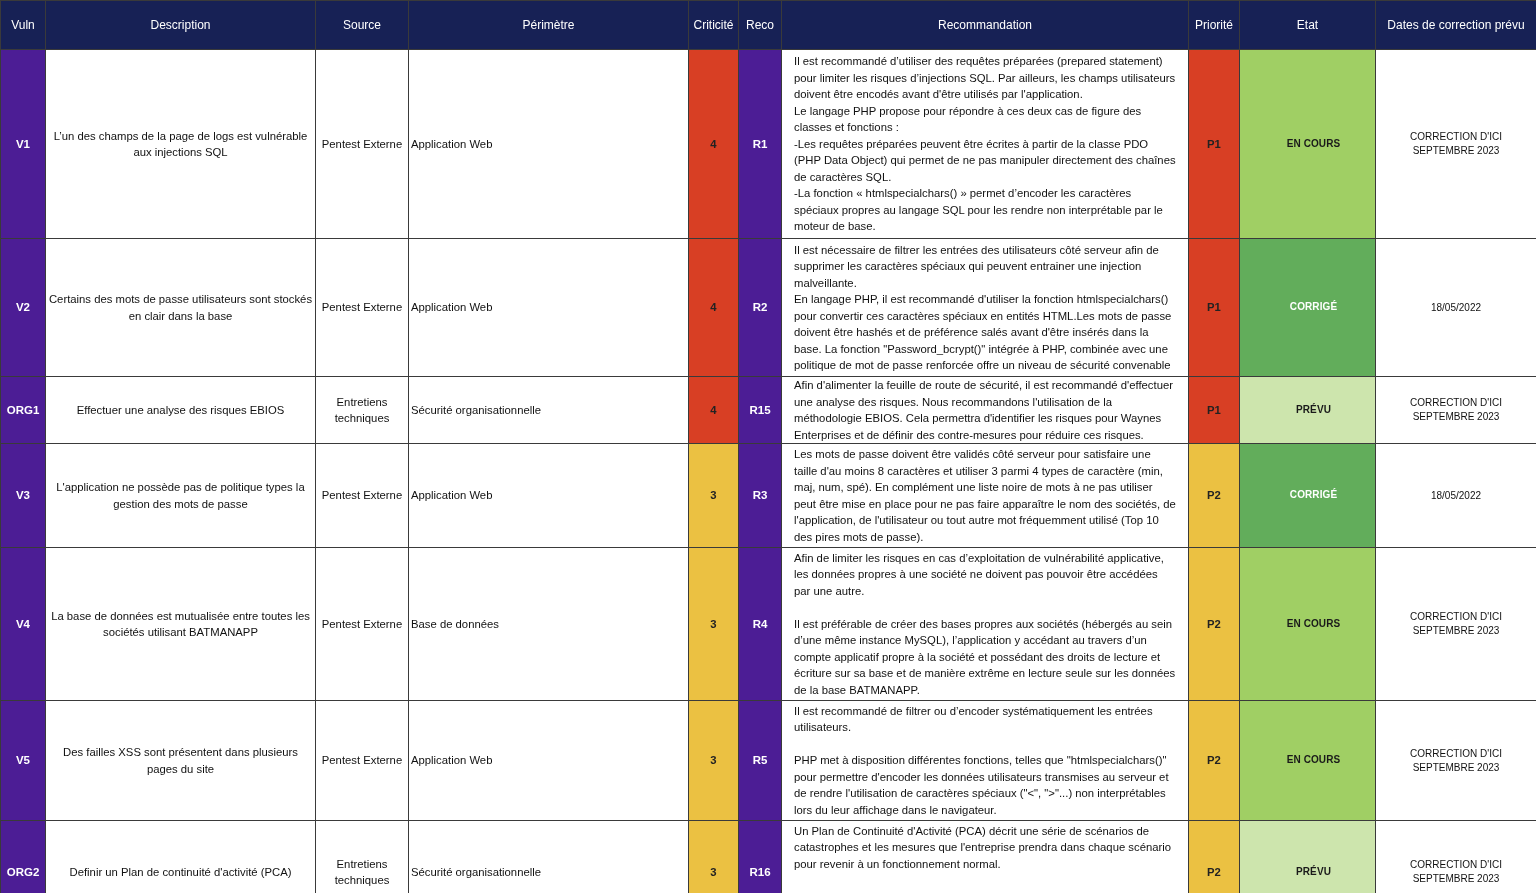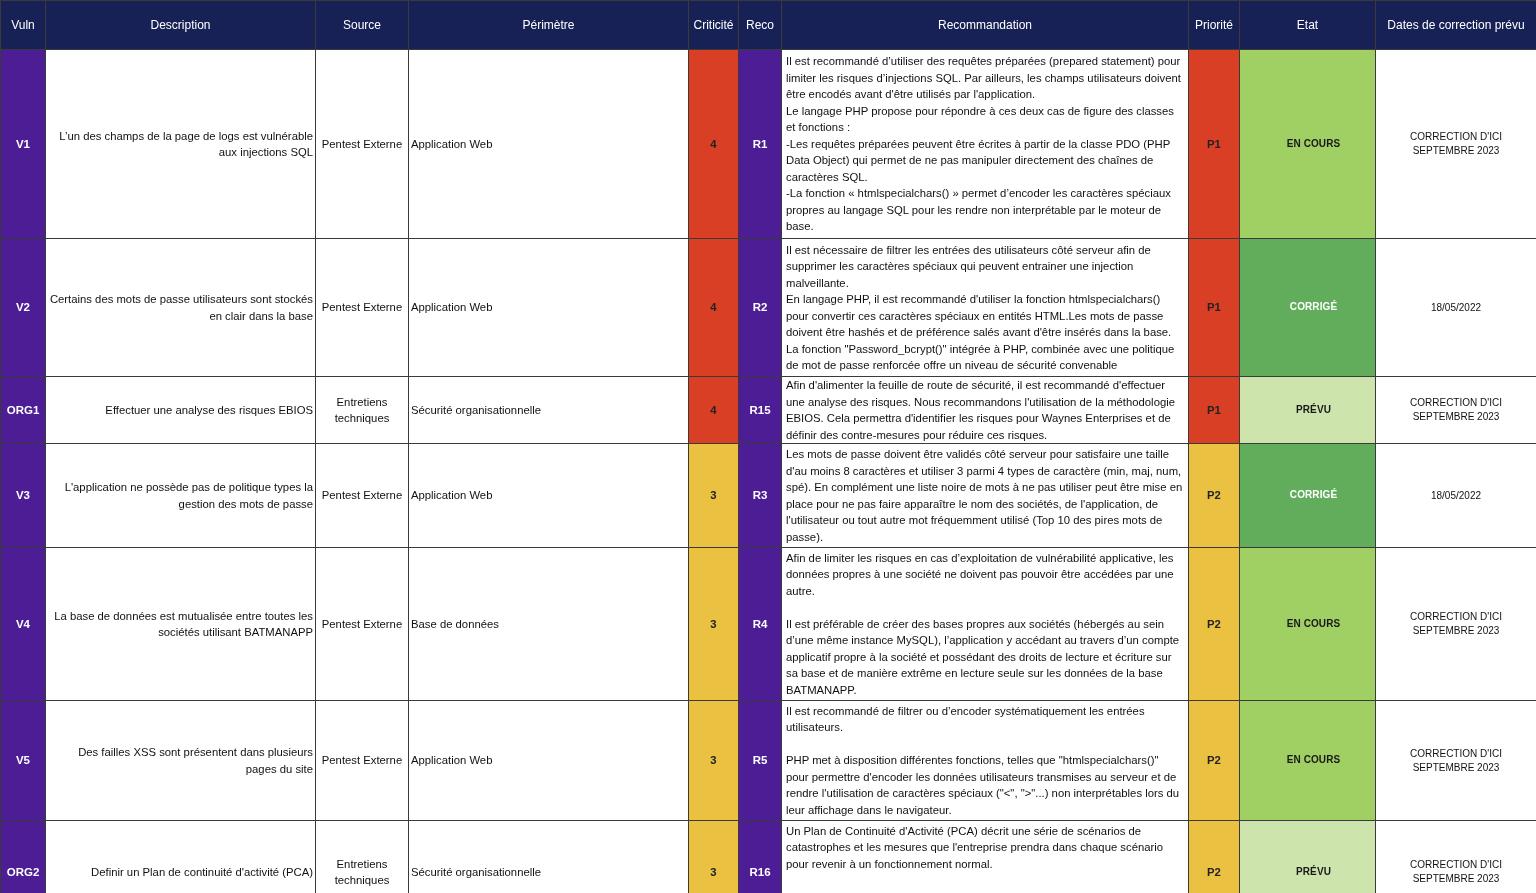--- a/index.html
+++ b/index.html
@@ -25,25 +25,25 @@
       white-space: nowrap;
     }
     td { vertical-align: middle; padding: 0 2px; }
     td.id, td.reco {
       background: #4c1d95;
       color: #ffffff;
       font-weight: bold;
       text-align: center;
       font-size: 11.5px;
     }
-    td.desc { text-align: right; }
+    td.desc { text-align: center; }
     td.src { text-align: center; }
     td.per { text-align: left; }
     td.crit, td.prio { text-align: center; font-weight: bold; color: #222; }
-    td.rec { text-align: left; white-space: pre-line; padding: 0 4px; }
+    td.rec { text-align: left; white-space: pre-line; padding: 0 12px; }
     td.etat { text-align: center; font-size: 10px; font-weight: bold; letter-spacing: 0.1px; padding-left: 14px; }
     td.date { text-align: center; font-size: 10px; line-height: 14px; white-space: pre-line; }
   </style>
 </head>
 <body>
 
 <table>
   <colgroup>
     <col style="width:45px">
       <col style="width:270px">

